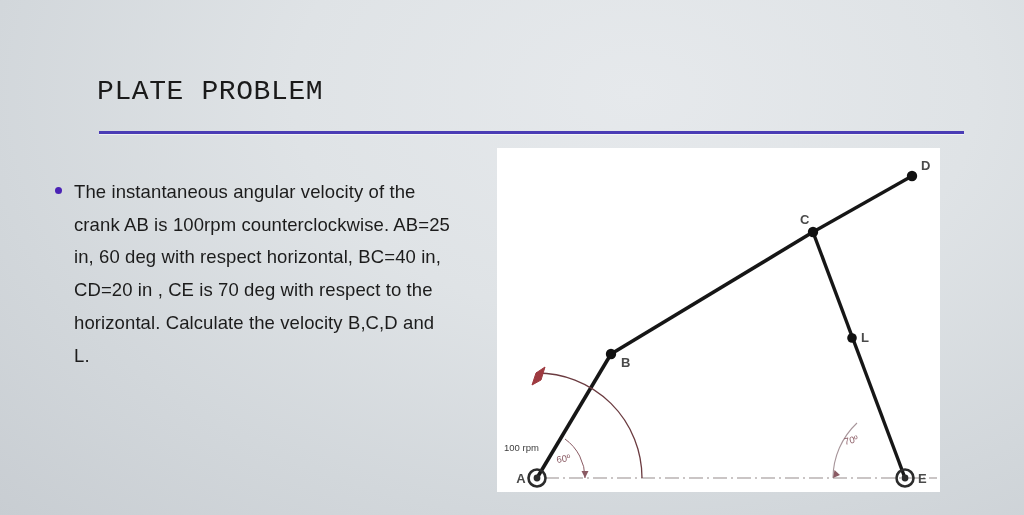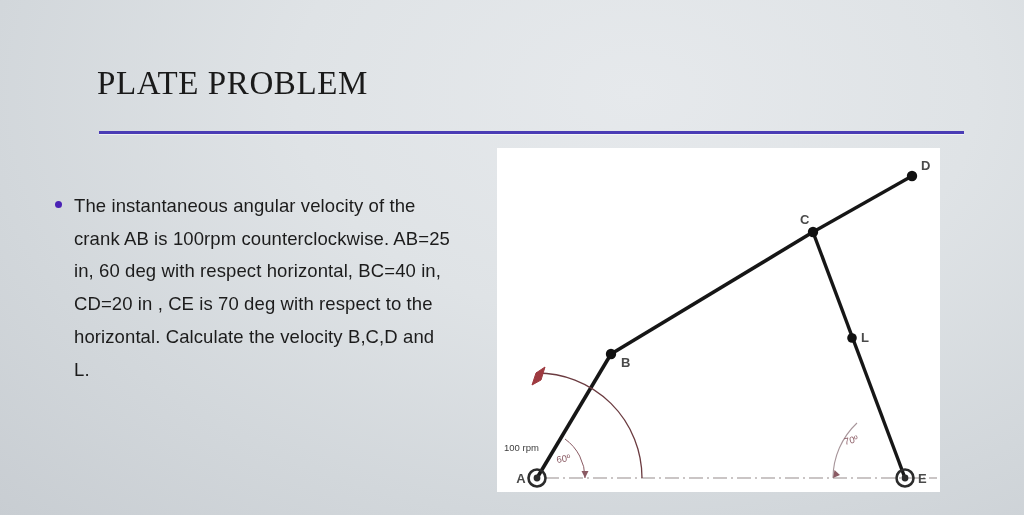--- a/index.html
+++ b/index.html
@@ -15,42 +15,42 @@
   #slide {
     position: relative;
     width: 1024px;
     height: 515px;
     background: radial-gradient(ellipse 900px 600px at 62% 18%, #e6e9ec 0%, #dfe3e6 38%, #d2d7db 72%, #c8cdd2 100%);
   }
   
   #title {
     position: absolute;
     left: 97px;
-    top: 65px;
-    font-size: 33px;
+    top: 76px;
+    font-size: 28px;
     letter-spacing: 0.6px;
     color: #1a1a1a;
     font-weight: 400;
-    font-family: Liberation Serif, serif;
+    font-family: Liberation Mono, monospace;
     white-space: nowrap;
   }
   #title-rule {
     position: absolute;
     left: 99px;
     top: 131px;
     width: 865px;
     height: 3px;
     background: #4a3cb5;
     box-shadow: 0 1px 0 rgba(255,255,255,0.55);
   }
   
   #body-block {
     position: absolute;
     left: 55px;
-    top: 190px;
+    top: 176px;
     width: 400px;
   }
   .bullet-row {
     display: flex;
     align-items: flex-start;
   }
   .bullet-dot {
     flex: 0 0 auto;
     width: 7px;
     height: 7px;

